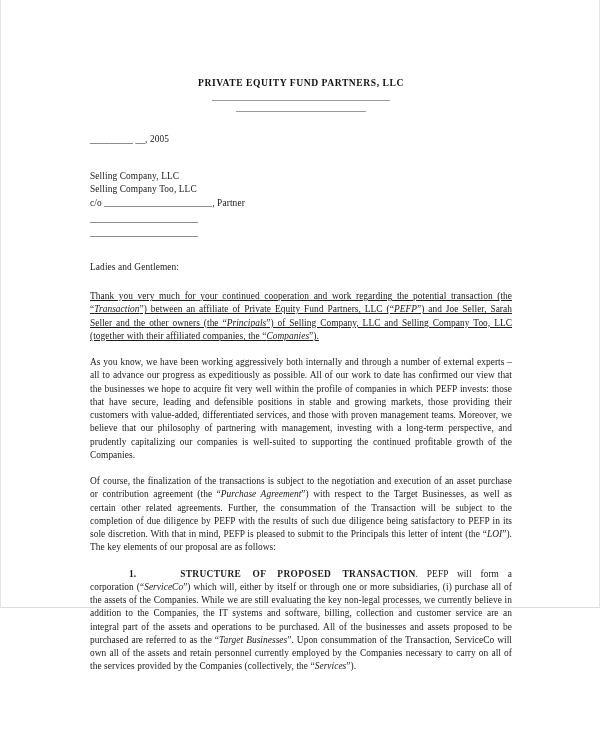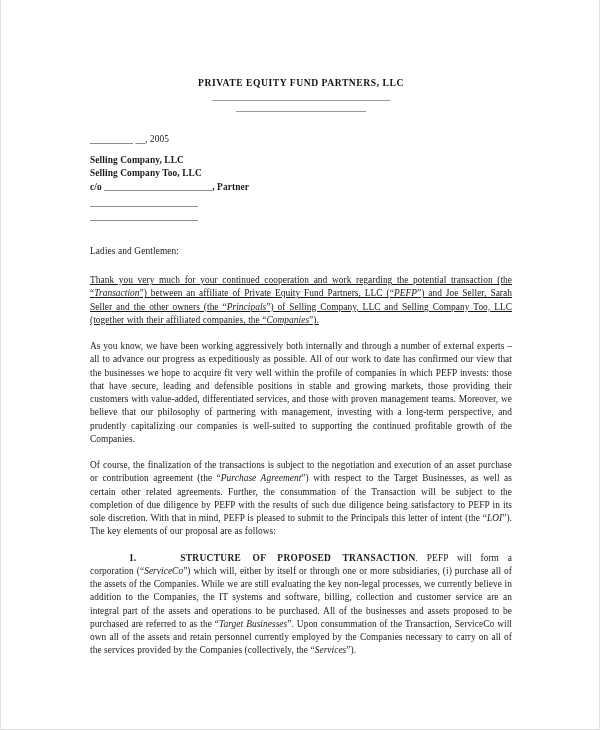--- a/index.html
+++ b/index.html
@@ -12,21 +12,21 @@
     width: 600px;
     height: 730px;
     overflow: hidden;
     font-family: "Liberation Serif", "DejaVu Serif", serif;
     color: #1a1a1a;
   }
   .page {
     position: relative;
     box-sizing: border-box;
     width: 600px;
-    height: 730px;
+    height: 608px;
     background: #ffffff;
     border-left: 1px solid #e3e3e3;
     border-right: 1px solid #e3e3e3;
     border-bottom: 1px solid #dcdcdc;
     padding: 0;
   }
   .content {
     position: absolute;
     left: 89px;
     top: 0;
@@ -60,25 +60,24 @@
   .rule-narrow{ width: 130px; margin-top: 6px; }
 
   
   .date-line {
     margin-top: 18px;
     font-size: 9.4px;
     line-height: 13.2px;
     letter-spacing: 0.1px;
   }
   .addr {
-    margin-top: 8px;
+    margin-top: 24px;
     font-size: 9.4px;
     line-height: 13.2px;
     letter-spacing: 0.1px;
-    font-weight: bold;
   }
   .addr .blank-rule {
     display: inline-block;
     width: 108px;
     border-bottom: 1px solid #8e8e8e;
     vertical-align: -1px;
   }
   .addr-blank-row {
     width: 108px;
     border-bottom: 1px solid #8e8e8e;

